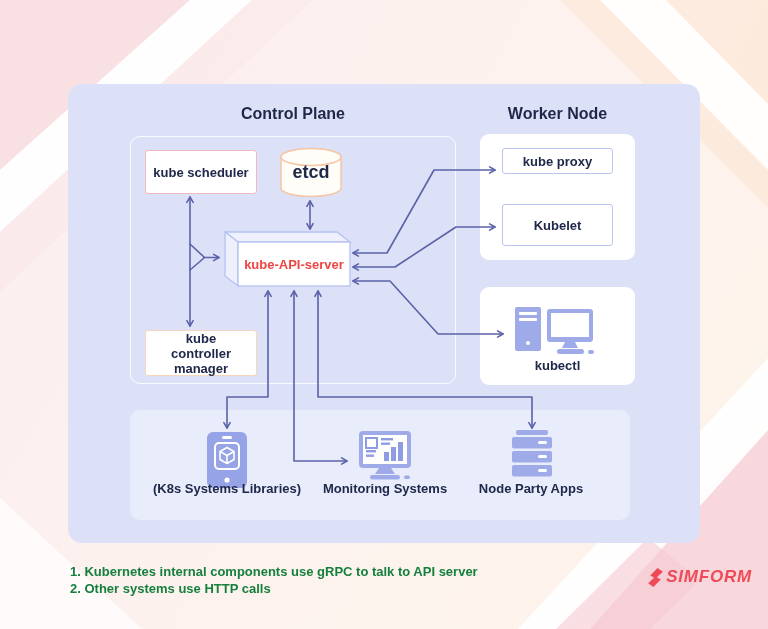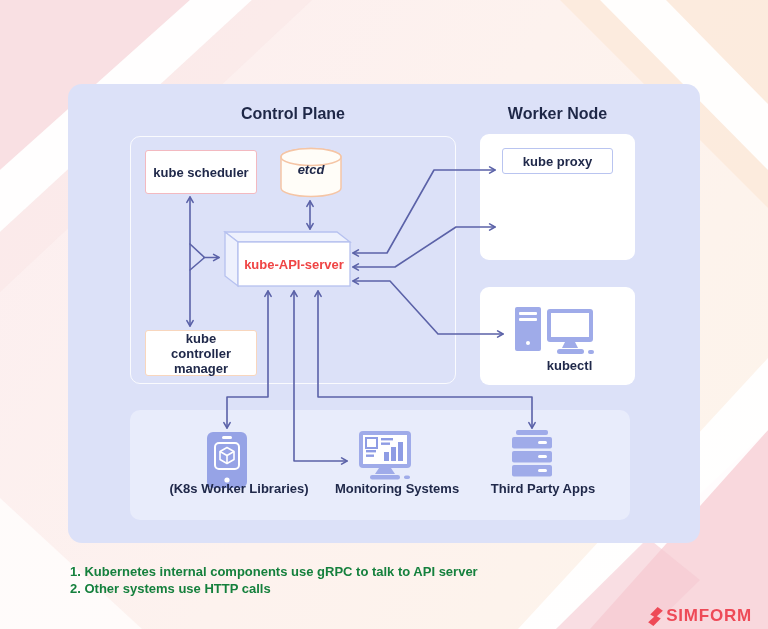--- a/index.html
+++ b/index.html
@@ -33,42 +33,42 @@
     display:flex;align-items:center;justify-content:center;text-align:center;
     font-size:13px;font-weight:bold;color:#20294a;line-height:15px;
   }
   .b-pink{border:1.5px solid #f3b9c0;}
   .b-peach{border:1.5px solid #f8d6bd;}
   .b-blue{border:1px solid #b9c4f0;}
   .white-card{
     background:#ffffff;border-radius:9px;
   }
   .node-label{
-    font-size:13px;font-weight:bold;color:#20294a;text-align:center;line-height:15px;margin-left:12px;
+    font-size:13px;font-weight:bold;color:#20294a;text-align:center;line-height:15px;
   }
   .bottom-panel{
     left:130px;top:410px;width:500px;height:110px;
     background:#e8ecfb;border-radius:10px;
   }
   .api-label{
     left:238px;top:242px;width:112px;height:44px;
     display:flex;align-items:center;justify-content:center;
     font-size:13px;font-weight:bold;color:#ef4444;
   }
   .etcd-label{
     left:280px;top:162px;width:62px;text-align:center;
-    font-size:13px;font-weight:bold;color:#20294a;font-style:italic;
+    font-size:18px;font-weight:bold;color:#20294a;
   }
   .footer-notes{
     left:70px;top:563px;width:560px;
     font-size:13px;font-weight:bold;color:#15803d;line-height:17px;
   }
   .brand{
-    left:622px;top:603px;width:130px;height:26px;
-    display:flex;align-items:center;justify-content:flex-end;gap:0;
+    left:622px;top:564px;width:130px;height:26px;
+    display:flex;align-items:center;justify-content:flex-end;gap:0;font-style:italic;
   }
   .brand-name{
     font-size:17px;font-weight:bold;color:#ee4a57;letter-spacing:.8px;
   }
   svg{display:block;}
 </style>
 </head>
 <body>
 
 <div id="stage">
@@ -137,20 +137,23 @@
     </svg>
     <div class="abs api-label">kube-API-server</div>
 
     <div class="abs node-box b-peach" style="left:145px;top:330px;width:112px;height:46px;padding:18px;">
       <span>kube controller manager</span>
     </div>
 
     <div class="abs node-box b-blue" style="left:502px;top:148px;width:111px;height:26px;">
       <span>kube proxy</span>
     </div>
+    <div class="abs node-box b-blue" style="left:502px;top:204px;width:111px;height:42px;">
+      <span>Kubelet</span>
+    </div>
 
     <svg class="abs" style="left:515px;top:305px;" width="84" height="50" viewBox="0 0 84 50">
       <g fill="#9fabe9">
         <rect x="0" y="2" width="26" height="44" rx="2"></rect>
         <rect x="32" y="4" width="46" height="33" rx="3"></rect>
         <polygon points="50,37 60,37 63,43 47,43"></polygon>
         <rect x="42" y="44" width="27" height="5" rx="2.5"></rect>
         <rect x="73" y="45" width="6" height="4" rx="2"></rect>
       </g>
       <g fill="#ffffff">
@@ -167,21 +170,21 @@
       <rect x="15" y="4" width="10" height="3" rx="1.5" fill="#ffffff"></rect>
       <rect x="8" y="11" width="24" height="26" rx="4" fill="none" stroke="#ffffff" stroke-width="2"></rect>
       <g fill="none" stroke="#ffffff" stroke-width="1.6" stroke-linejoin="round">
         <path d="M20 15.5 L27 19.5 L27 27.5 L20 31.5 L13 27.5 L13 19.5 Z"></path>
         <path d="M13 19.5 L20 23.5 L27 19.5"></path>
         <path d="M20 23.5 L20 31.5"></path>
       </g>
       <circle cx="20" cy="48" r="2.6" fill="#ffffff"></circle>
     </svg>
     <div class="abs node-label" style="left:142px;top:481px;width:170px;">
-      <div>(K8s Worker Libraries)</div>
+      <div>(K8s Systems Libraries)</div>
     </div>
 
     <svg class="abs" style="left:357px;top:431px;" width="56" height="50" viewBox="0 0 56 50">
       <rect x="2" y="0" width="52" height="37" rx="4" fill="#9fabe9"></rect>
       <rect x="6" y="4" width="44" height="29" fill="#ffffff"></rect>
       <g fill="#8e9ce4">
         <rect x="24" y="7" width="12" height="2.4"></rect>
         <rect x="24" y="11.5" width="9" height="2.4"></rect>
         <rect x="9" y="19" width="10" height="2.4"></rect>
         <rect x="9" y="23.5" width="8" height="2.4"></rect>
@@ -202,21 +205,21 @@
         <rect x="0" y="7" width="40" height="11.5" rx="2"></rect>
         <rect x="0" y="21" width="40" height="11.5" rx="2"></rect>
         <rect x="0" y="35" width="40" height="11.5" rx="2"></rect>
       </g>
       <g fill="#ffffff">
         <rect x="26" y="11" width="9" height="3" rx="1.5"></rect>
         <rect x="26" y="25" width="9" height="3" rx="1.5"></rect>
         <rect x="26" y="39" width="9" height="3" rx="1.5"></rect>
       </g>
     </svg>
-    <div class="abs node-label" style="left:451px;top:481px;width:160px;">Third Party Apps</div>
+    <div class="abs node-label" style="left:451px;top:481px;width:160px;">Node Party Apps</div>
 
     <div class="abs footer-notes">
       <div>1. Kubernetes internal components use gRPC to talk to API server</div>
       <div>2. Other systems use HTTP calls</div>
     </div>
 
     <div class="abs brand">
       <svg width="21" height="21" viewBox="0 0 20 20">
         <path d="M5 8 L12 1 L17 4.5 L10 11 Z" fill="#ee4a57"></path>
         <path d="M15 12 L8 19 L3 15.5 L10 9 Z" fill="#ee4a57"></path>

